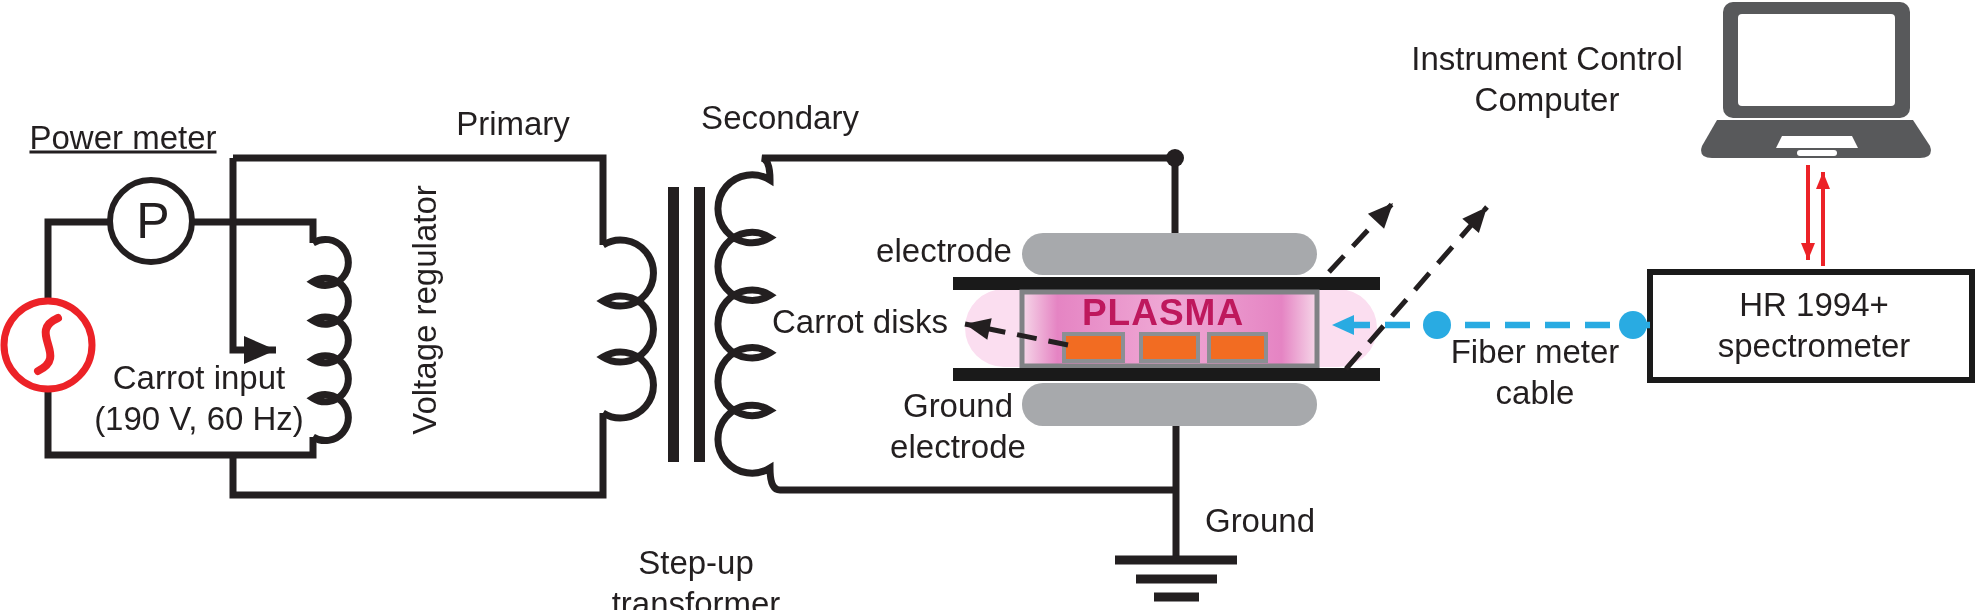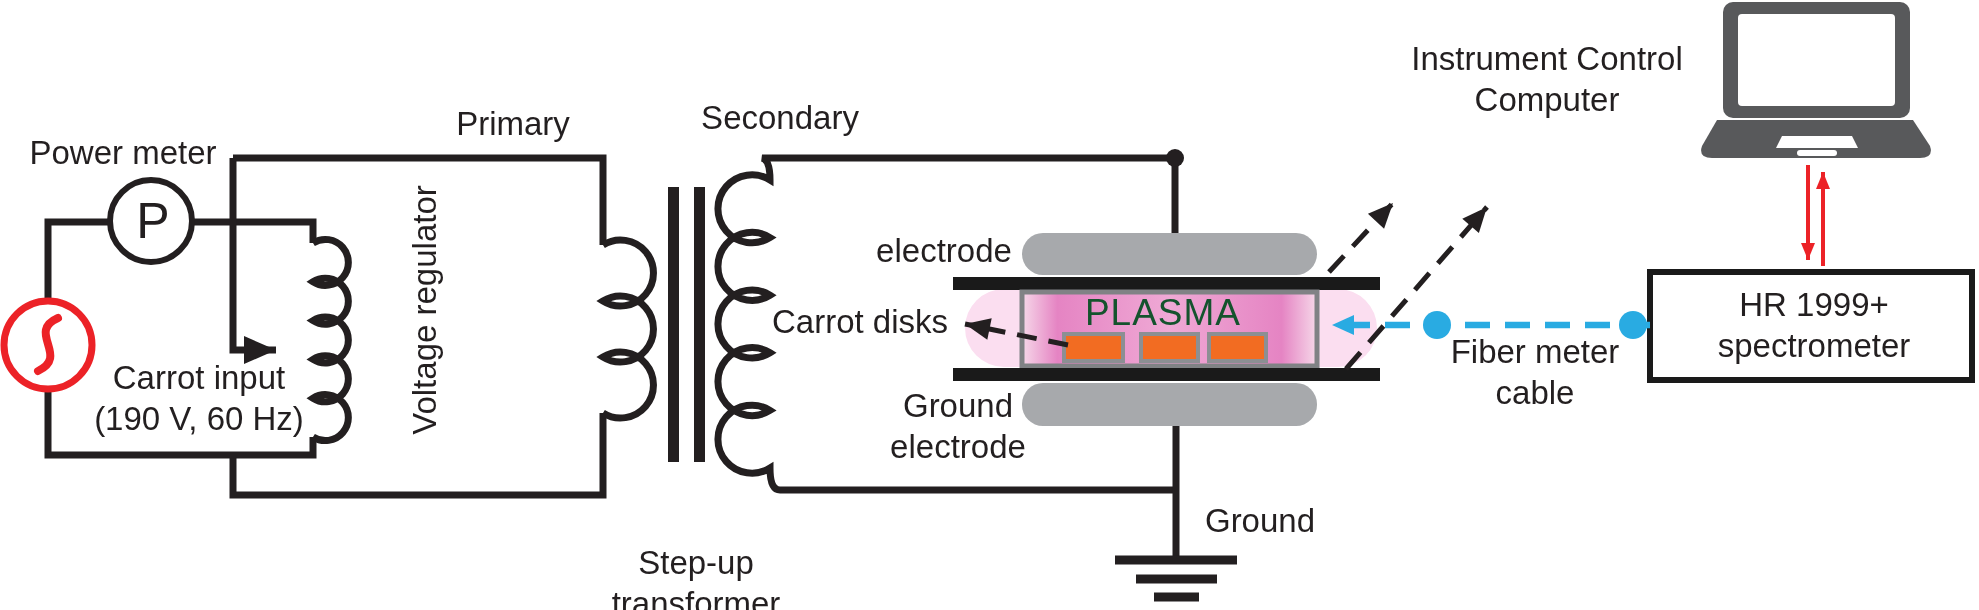--- a/index.html
+++ b/index.html
@@ -7,21 +7,21 @@
     position:relative;width:1979px;height:610px;background:#ffffff;overflow:hidden;
     font-family:"Liberation Sans", sans-serif;color:#231F20;
   }
   #wires{position:absolute;left:0;top:0;}
   .lbl{
     position:absolute;transform:translate(-50%,-50%);
     font-size:33px;line-height:41px;color:#231F20;white-space:nowrap;text-align:center;
   }
   .lbl.vert{transform:translate(-50%,-50%) rotate(-90deg);}
   .lbl.meter-p{font-size:50px;font-weight:400;}
-  .lbl.plasma{font-size:37px;letter-spacing:1px;color:#14532d;}
+  .lbl.plasma{font-size:37px;letter-spacing:1px;color:#be185d;font-weight:bold;}
 </style>
 </head>
 <body>
 
 <div id="stage">
 
   <svg id="wires" width="1979" height="610" viewBox="0 0 1979 610">
     <defs>
       <marker id="headBig" markerWidth="38" markerHeight="34" refX="34" refY="17" orient="auto" markerUnits="userSpaceOnUse">
         <path d="M2,3 L34,17 L2,31 Z" fill="#231F20"></path>
@@ -134,21 +134,21 @@
       <path d="M 1782 136 L 1852 136 L 1858 148 L 1776 148 Z" fill="#ffffff"></path>
       <rect x="1797" y="150" width="40" height="6" rx="3" fill="#ffffff"></rect>
     </g>
 
     <g stroke="#EC2227" stroke-width="4" fill="none">
       <path d="M 1808 165 L 1808 260" marker-end="url(#headRed)"></path>
       <path d="M 1823 266 L 1823 172" marker-end="url(#headRed)"></path>
     </g>
   </svg>
 
-  <div class="lbl" style="left:123px;top:152px;">Power meter</div>
+  <div class="lbl" style="left:123px;top:137px;text-decoration:underline;">Power meter</div>
   <div class="lbl meter-p" style="left:153px;top:221px;">P</div>
 
   <div class="lbl" style="left:199px;top:398px;">
     <span>Carrot input</span><br>
     <span>(190 V, 60 Hz)</span>
   </div>
 
   <div class="lbl vert" style="left:424px;top:310px;">Voltage regulator</div>
 
   <div class="lbl" style="left:513px;top:123px;">Primary</div>
@@ -180,17 +180,17 @@
     <span>Fiber meter</span><br>
     <span>cable</span>
   </div>
 
   <div class="lbl" style="left:1547px;top:79px;">
     <span>Instrument Control</span><br>
     <span>Computer</span>
   </div>
 
   <div class="lbl" style="left:1814px;top:325px;">
-    <span>HR 1999+</span><br>
+    <span>HR 1994+</span><br>
     <span>spectrometer</span>
   </div>
 
 </div>
 
 </body></html>

